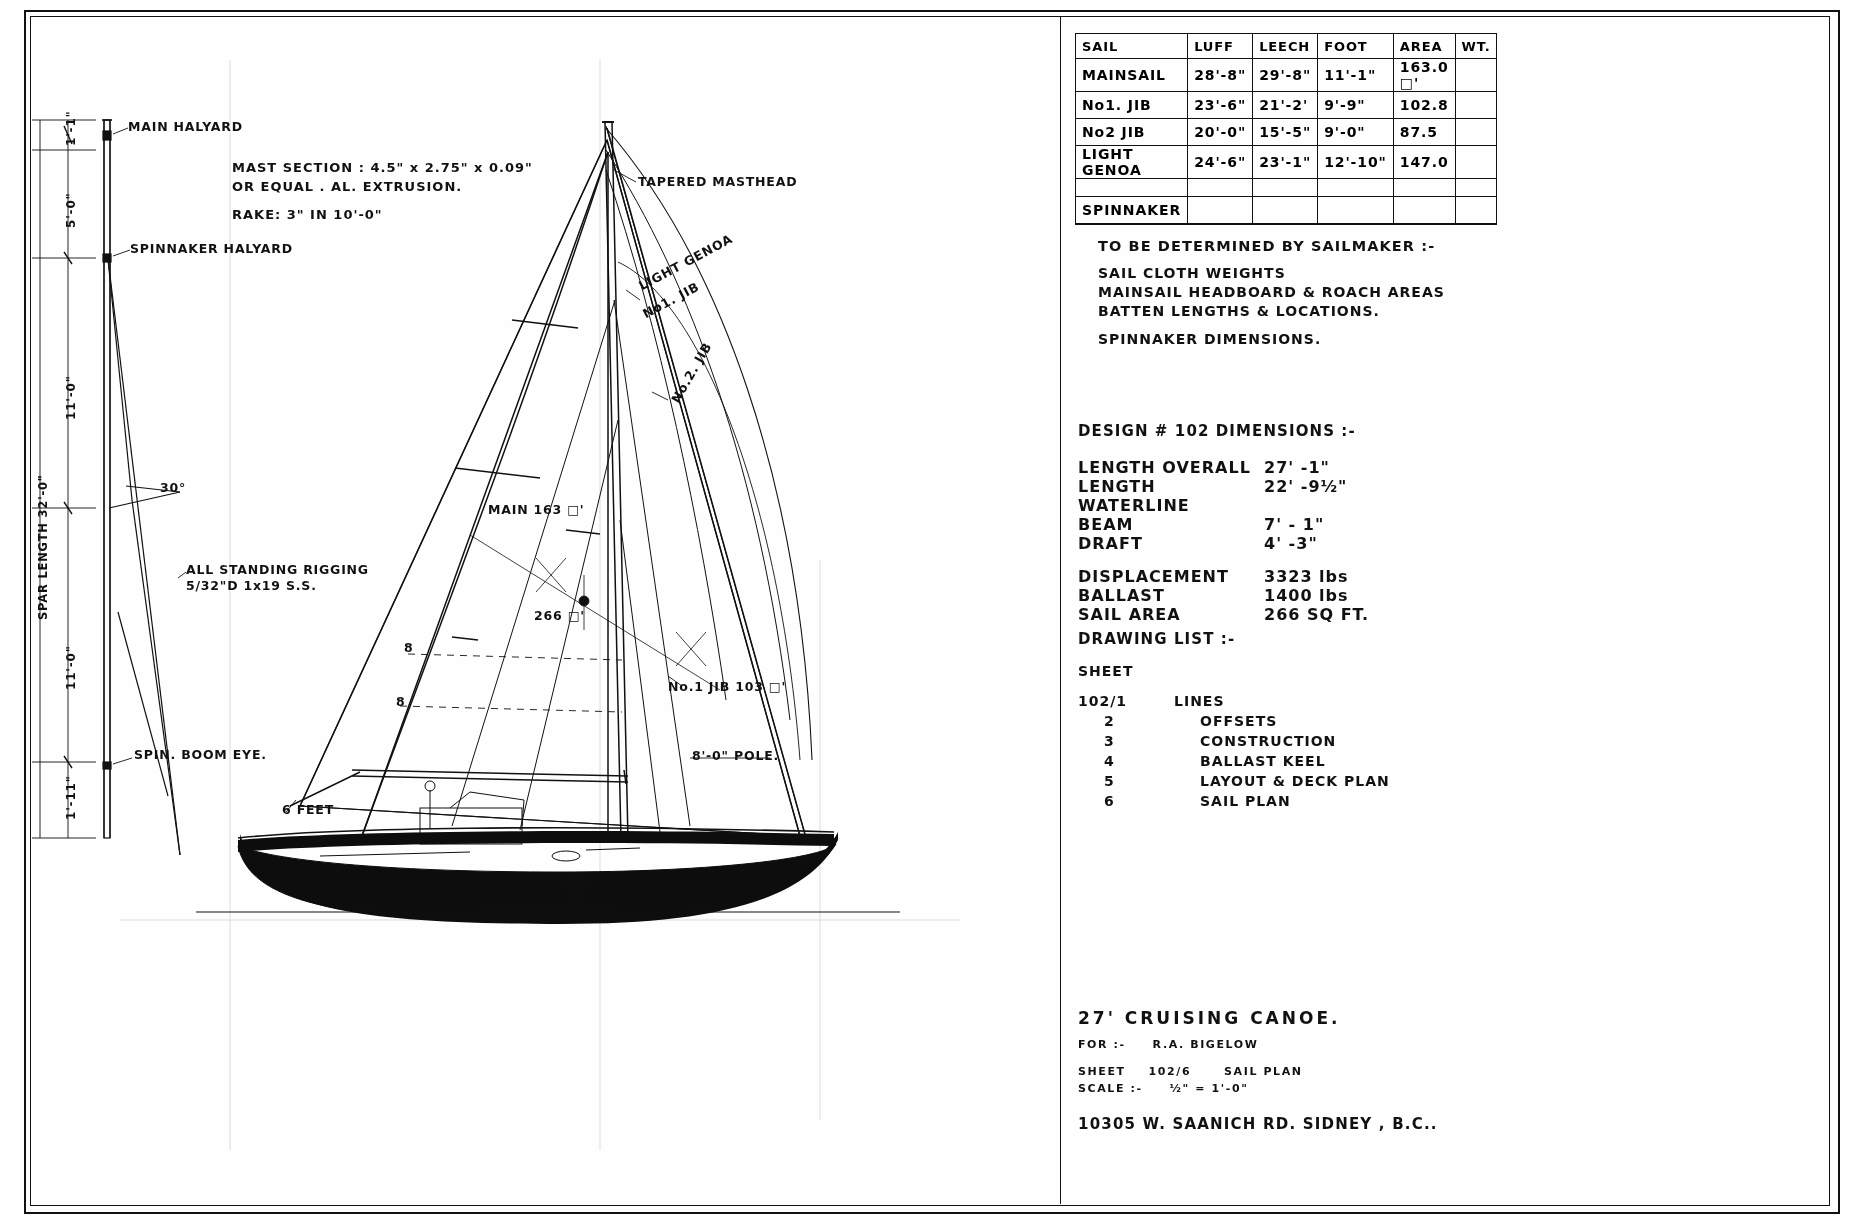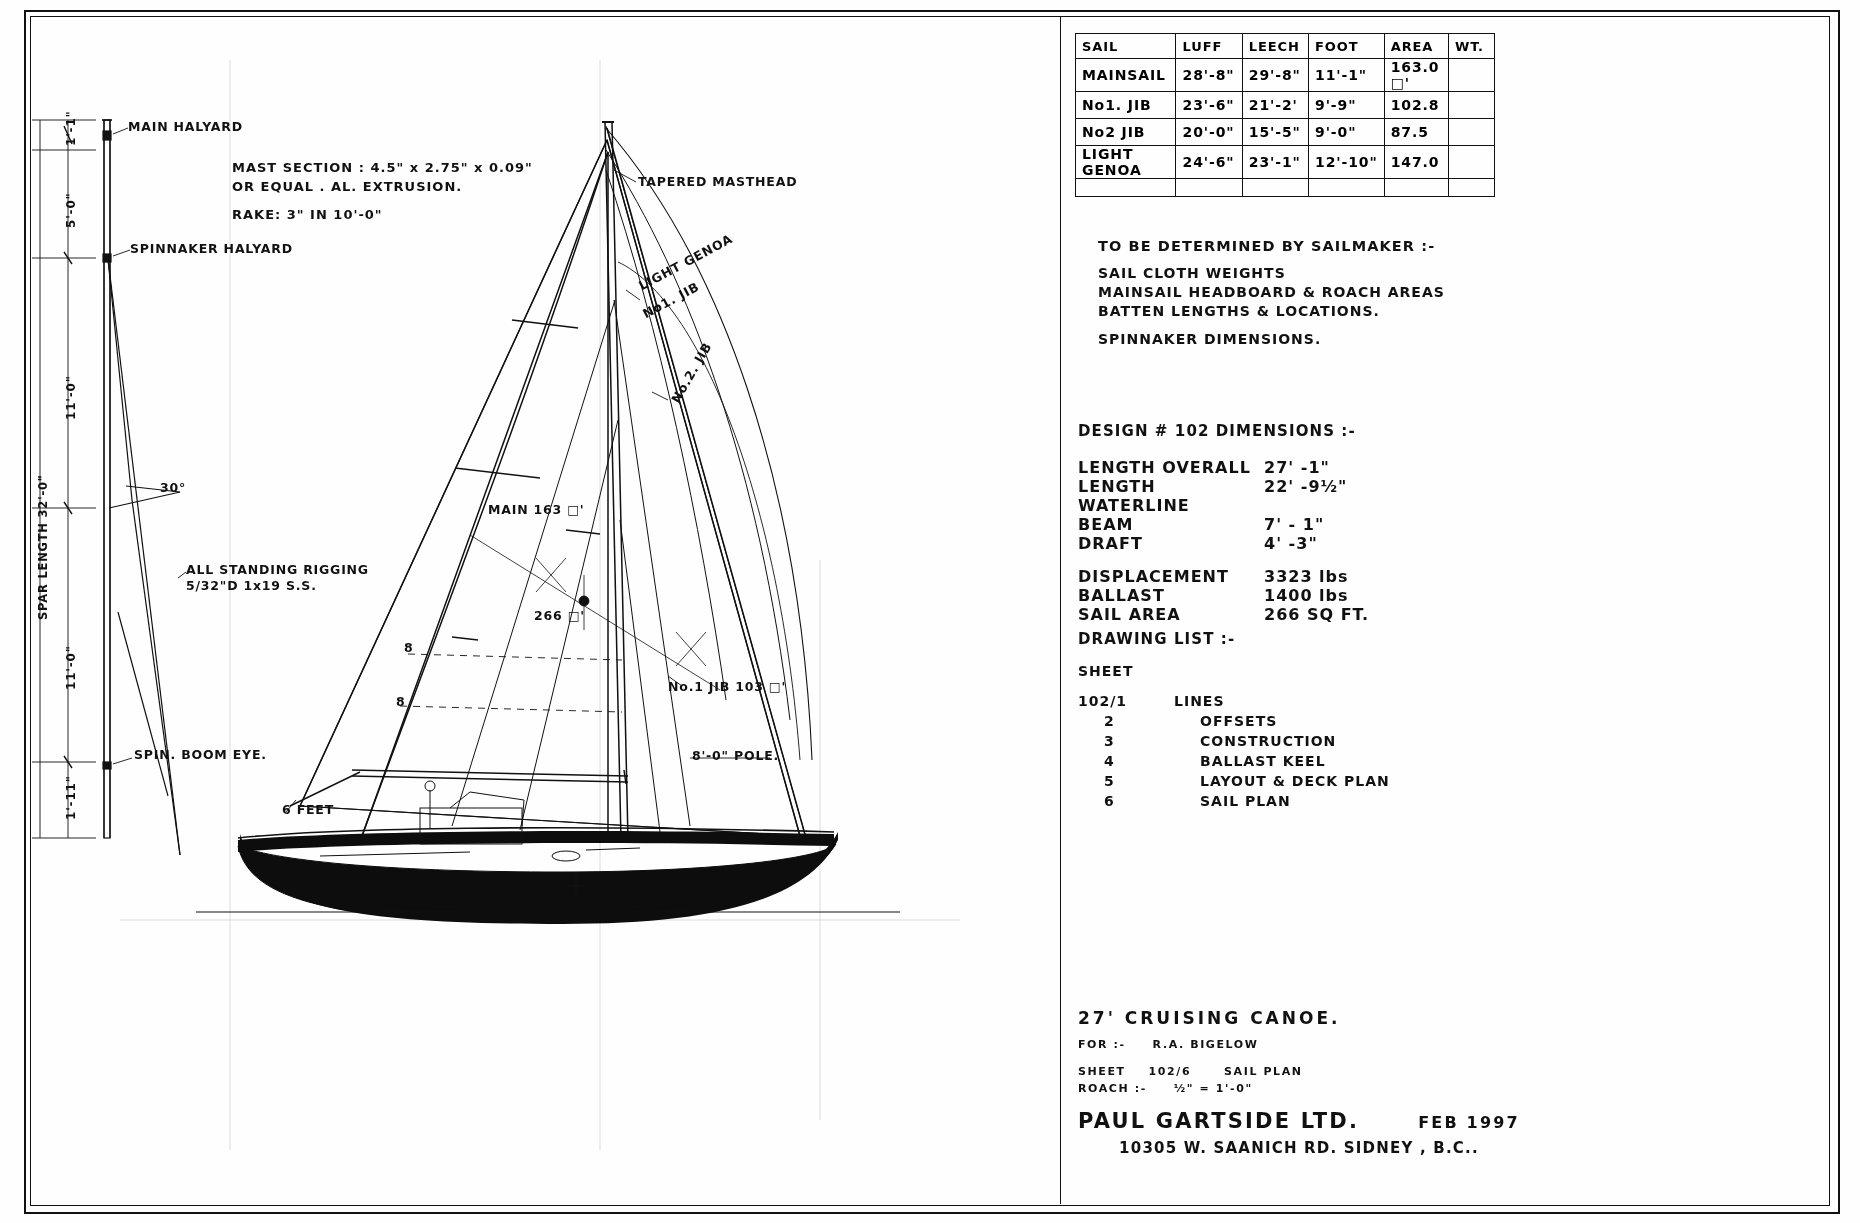--- a/index.html
+++ b/index.html
@@ -299,20 +299,28 @@
         <td></td>
       </tr>
       <tr class="blank">
         <td></td>
         <td></td>
         <td></td>
         <td></td>
         <td></td>
         <td></td>
       </tr>
+      <tr class="spin thick-bottom">
+        <td>SPINNAKER</td>
+        <td></td>
+        <td></td>
+        <td></td>
+        <td></td>
+        <td></td>
+      </tr>
     </tbody>
   </table>
 
   <div class="note-block" style="left:1078px;top:238px;margin-left:20px;">
     <div class="note-head">TO BE DETERMINED BY SAILMAKER :-</div>
     <div style="height:10px;"></div>
     <div class="note-line">SAIL CLOTH WEIGHTS</div>
     <div class="note-line">MAINSAIL HEADBOARD &amp; ROACH AREAS</div>
     <div class="note-line">BATTEN LENGTHS &amp; LOCATIONS.</div>
     <div style="height:9px;"></div>
@@ -398,26 +406,21 @@
     </div>
     <div style="height:14px;"></div>
     <div class="title-sub">
       <span>SHEET</span>
       <span style="display:inline-block;width:12px;"></span>
       <span>102/6</span>
       <span style="display:inline-block;width:22px;"></span>
       <span>SAIL PLAN</span>
     </div>
     <div class="title-sub" style="margin-top:4px;">
-      <span>ROACH :-</span>
+      <span>SCALE :-</span>
       <span style="display:inline-block;width:16px;"></span>
       <span>½" = 1'-0"</span>
     </div>
     <div style="height:14px;"></div>
-    <div class="title-sub" style="font-size:21px;letter-spacing:2.2px;">
-      <span>PAUL GARTSIDE LTD.</span>
-      <span style="display:inline-block;width:40px;"></span>
-      <span style="font-size:16px;">FEB 1997</span>
-    </div>
     <div class="title-small" style="margin-top:6px;text-align:center;">10305 W. SAANICH RD.    SIDNEY , B.C..</div>
   </div>
 
 </div>
 
 </body></html>

